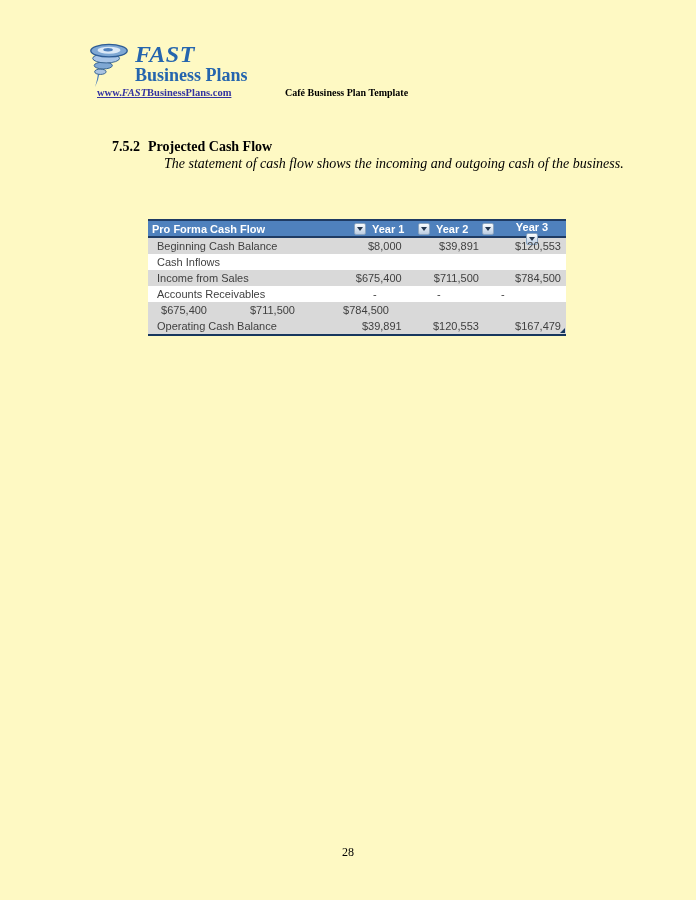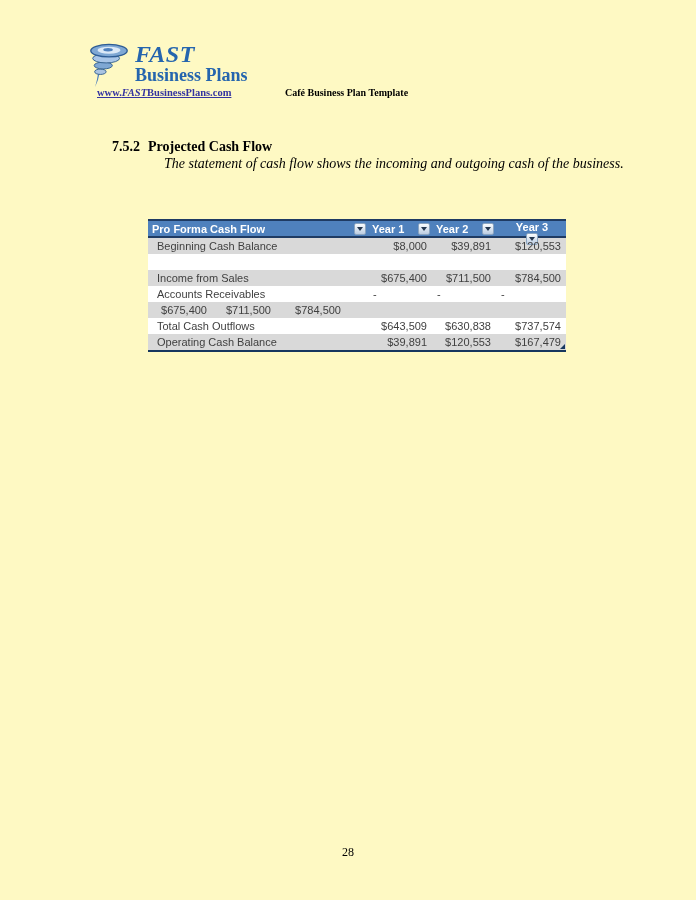--- a/index.html
+++ b/index.html
@@ -65,21 +65,21 @@
   .arr {
     width:0; height:0;
     border-left:3px solid transparent; border-right:3px solid transparent;
     border-top:4px solid #23364e;
   }
   .tbody {
     font-family:"Liberation Sans", sans-serif; font-size:11px; color:#3F3F3F;
     border-bottom:2px solid #17375E;
   }
   .trow { display:flex; height:16px; line-height:16px; background:#ffffff; }
-  .trow.shaded { background:#D9D9D9; }
+  .trow.shaded { background:#D9D9D9;gap:24px; }
   .tcell { overflow:hidden; white-space:nowrap; }
   .tcell.label { width:220px; padding-left:9px; }
   .tcell.value { width:64px; text-align:right; padding-right:5px; }
   .tcell.value.last { width:70px; }
   .tcell.value.dash { text-align:left; padding-left:5px; }
   .resize-handle {
     position:absolute; right:1px; bottom:3px; width:0; height:0;
     border-left:5px solid transparent; border-bottom:5px solid #17375E;
   }
 
@@ -145,20 +145,21 @@
       </div>
     </div>
     <div class="tbody">
         <div class="trow shaded">
           <div class="tcell label">Beginning Cash Balance</div>
           <div class="tcell value">$8,000</div>
           <div class="tcell value">$39,891</div>
           <div class="tcell value last">$120,553</div>
         </div>
         <div class="trow">
+          <div class="tcell label">Cash Inflows</div>
           <div class="tcell value"></div>
           <div class="tcell value"></div>
           <div class="tcell value last"></div>
         </div>
         <div class="trow shaded">
           <div class="tcell label">Income from Sales</div>
           <div class="tcell value">$675,400</div>
           <div class="tcell value">$711,500</div>
           <div class="tcell value last">$784,500</div>
         </div>
@@ -166,26 +167,20 @@
           <div class="tcell label">Accounts Receivables</div>
           <div class="tcell value dash">-</div>
           <div class="tcell value dash">-</div>
           <div class="tcell value last dash">-</div>
         </div>
         <div class="trow shaded">
           <div class="tcell value">$675,400</div>
           <div class="tcell value">$711,500</div>
           <div class="tcell value last">$784,500</div>
         </div>
-        <div class="trow">
-          <div class="tcell label">Total Cash Outflows</div>
-          <div class="tcell value">$643,509</div>
-          <div class="tcell value">$630,838</div>
-          <div class="tcell value last">$737,574</div>
-        </div>
         <div class="trow shaded">
           <div class="tcell label">Operating Cash Balance</div>
           <div class="tcell value">$39,891</div>
           <div class="tcell value">$120,553</div>
           <div class="tcell value last">$167,479</div>
         </div>
       </div>
     <div class="resize-handle"></div>
   </div>
 

